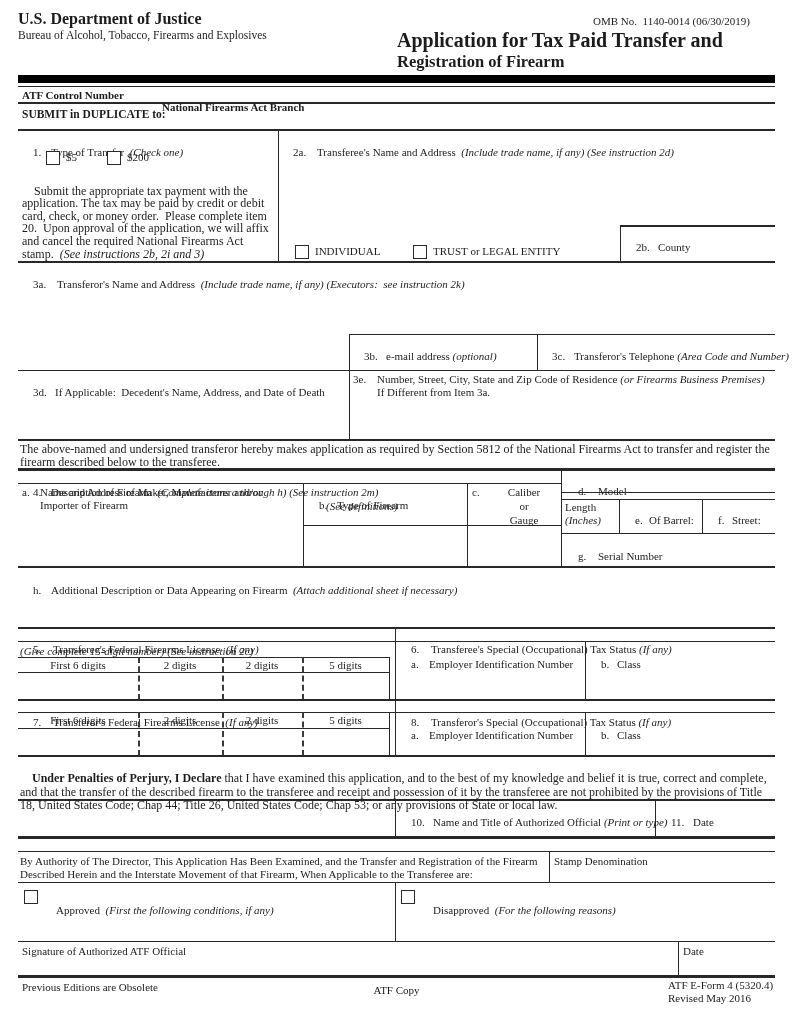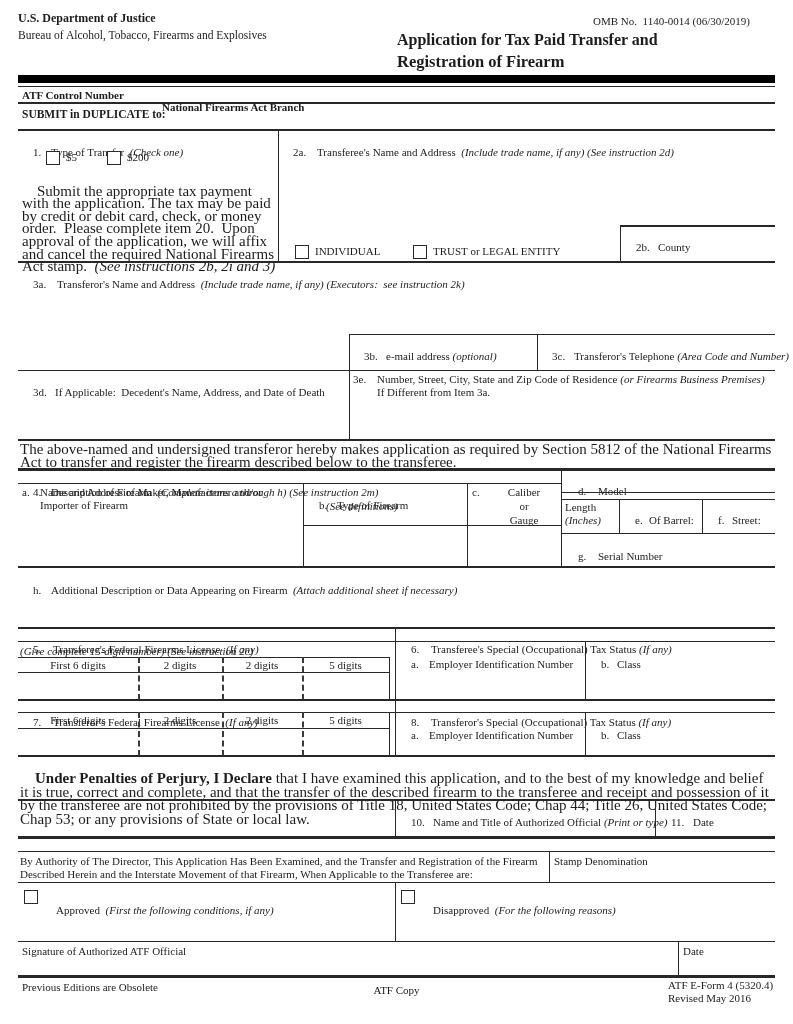--- a/index.html
+++ b/index.html
@@ -7,31 +7,31 @@
         font-family:"Liberation Serif","DejaVu Serif",serif;color:#1c1c1c;font-size:11px;}
   .t{position:absolute;white-space:pre-wrap;line-height:13px;}
   .b{font-weight:bold}
   .i{font-style:italic}
   .num{display:inline-block}
   .ln{position:absolute;background:#282828}
   .dash{position:absolute;width:0;border-left:2px dashed #3a3a3a}
   .cb{position:absolute;width:12px;height:12px;border:1.4px solid #2a2a2a;background:#fff}
   .area{position:absolute}
   .ctr{text-align:center}
-  .small{font-size:15px;line-height:12.6px}
+  .small{font-size:12px;line-height:12.6px}
 </style>
 </head>
 <body>
 
 <div id="page">
 
-  <div class="t b" style="left:18px;top:12px;font-size:12px">U.S. Department of Justice</div>
+  <div class="t b" style="left:18px;top:12px;font-size:16px">U.S. Department of Justice</div>
   <div class="t" style="left:18px;top:29px;font-size:11.5px">Bureau of Alcohol, Tobacco, Firearms and Explosives</div>
   <div class="t" style="left:500px;top:15px;width:250px;text-align:right">OMB No.  1140-0014 (06/30/2019)</div>
-  <div class="t b" style="left:397px;top:31px;font-size:16px;line-height:18px">Application for Tax Paid Transfer and</div>
+  <div class="t b" style="left:397px;top:31px;font-size:20px;line-height:18px">Application for Tax Paid Transfer and</div>
   <div class="t b" style="left:397px;top:53px;font-size:16.5px;line-height:18px">Registration of Firearm</div>
 
   <div class="ln" style="left:18px;top:75px;width:757px;height:8px;background:#000"></div>
   <div class="ln" style="left:18px;top:86px;width:757px;height:1px"></div>
   <div class="t b" style="left:22px;top:89px">ATF Control Number</div>
   <div class="area" style="left:150px;top:88px;width:620px;height:13px"></div>
   <div class="ln" style="left:18px;top:102px;width:757px;height:1.5px"></div>
 
   <div class="t b" style="left:22px;top:108px;font-size:11.5px">SUBMIT in DUPLICATE to:</div>
   <div class="t b" style="left:162px;top:101px">National Firearms Act Branch</div>

